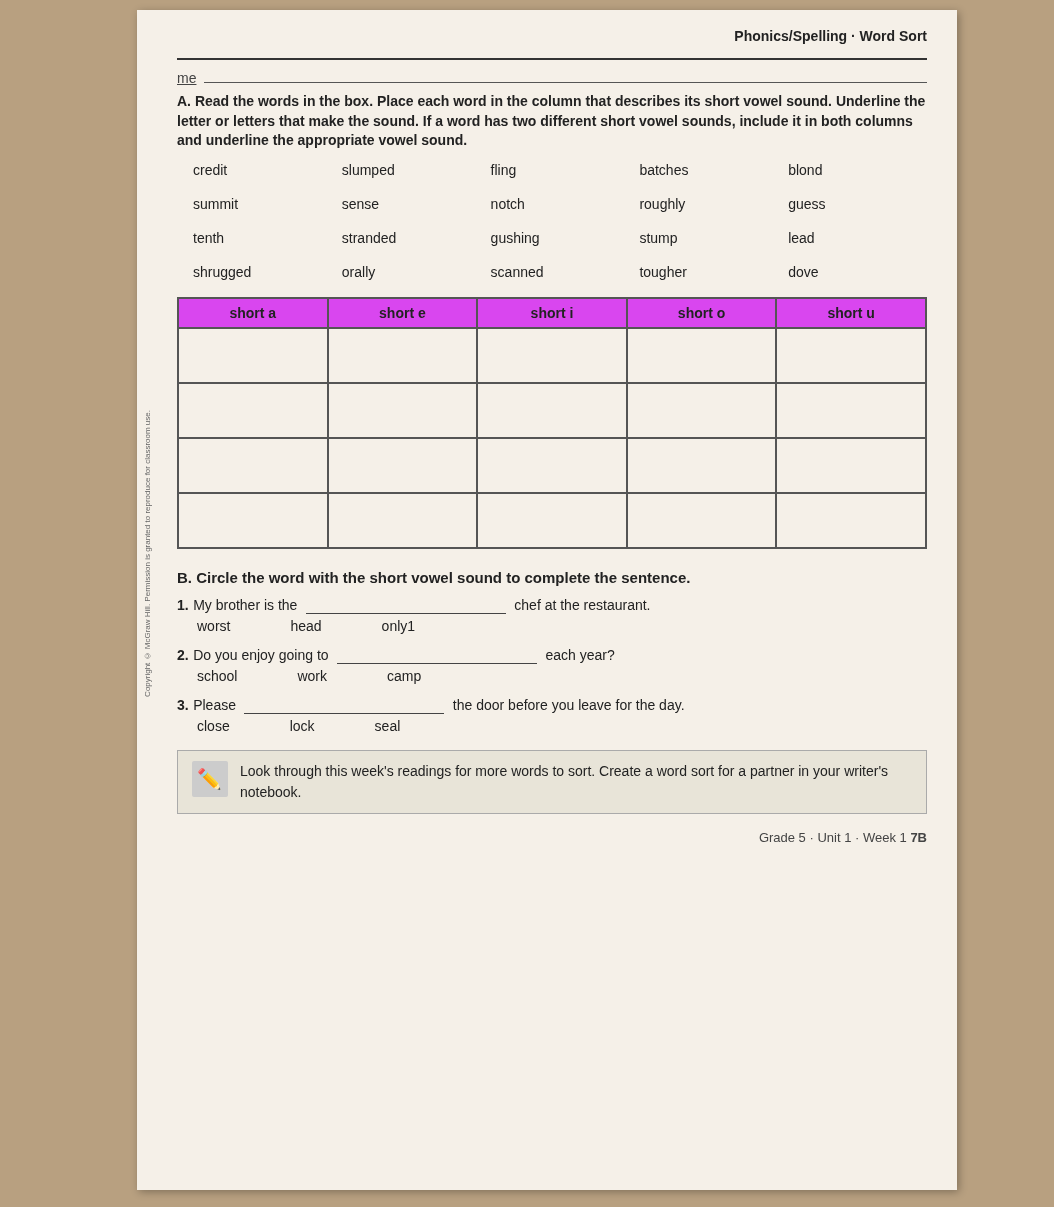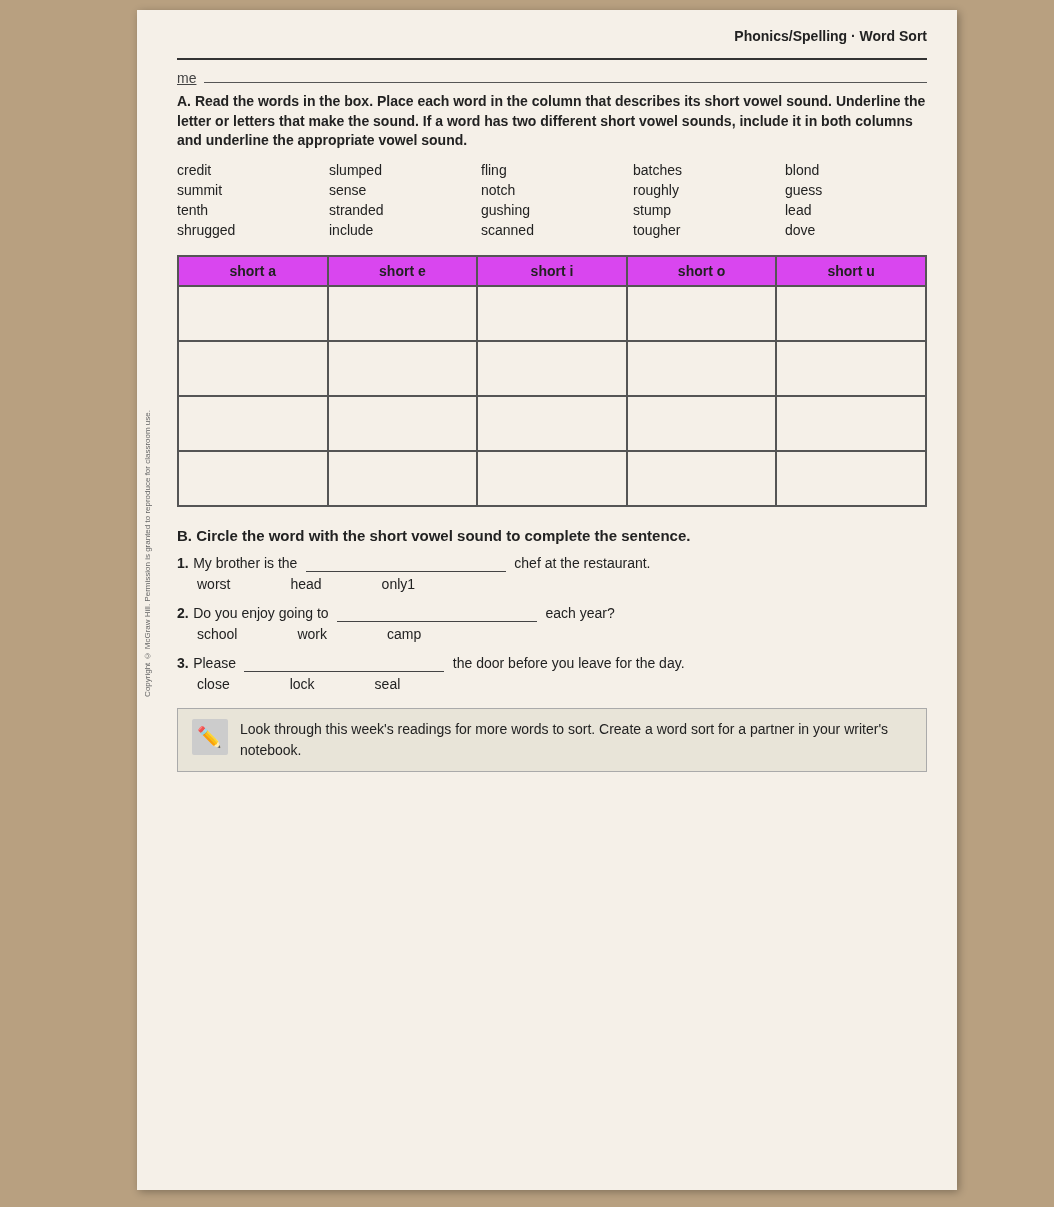--- a/index.html
+++ b/index.html
@@ -36,22 +36,22 @@
     .section-a-title {
       font-size: 14px;
       font-weight: bold;
       color: #222;
       margin-bottom: 6px;
       line-height: 1.4;
     }
     .word-box {
       display: grid;
       grid-template-columns: repeat(5, 1fr);
-      gap: 2px 10px;
-      margin: 10px 0 16px 0;
+      gap: 16px 10px;
+      margin: 10px 0 16px 16px;
       font-size: 14px;
       color: #222;
     }
     .word-box span {
       display: block;
       padding: 1px 0;
     }
     .sort-table {
       width: 100%;
       border-collapse: collapse;
@@ -196,21 +196,21 @@
       <span>sense</span>
       <span>notch</span>
       <span>roughly</span>
       <span>guess</span>
       <span>tenth</span>
       <span>stranded</span>
       <span>gushing</span>
       <span>stump</span>
       <span>lead</span>
       <span>shrugged</span>
-      <span>include</span>
+      <span>orally</span>
       <span>scanned</span>
       <span>tougher</span>
       <span>dove</span>
     </div>
 
   <table class="sort-table">
     <thead>
       <tr>
         <th>short a</th>
         <th>short e</th>
@@ -290,14 +290,18 @@
       <span>lock</span>
       <span>seal</span>
     </div>
   </div>
 
   <div class="tip-box">
     <div class="tip-icon">✏️</div>
     <div class="tip-text">Look through this week's readings for more words to sort. Create a word sort for a partner in your writer's notebook.</div>
   </div>
 
+  <div class="footer">
+    <span>Grade 5 · Unit 1 · Week 1</span>
+    <strong>7B</strong>
+  </div>
 
 </div>
 
 </body></html>

